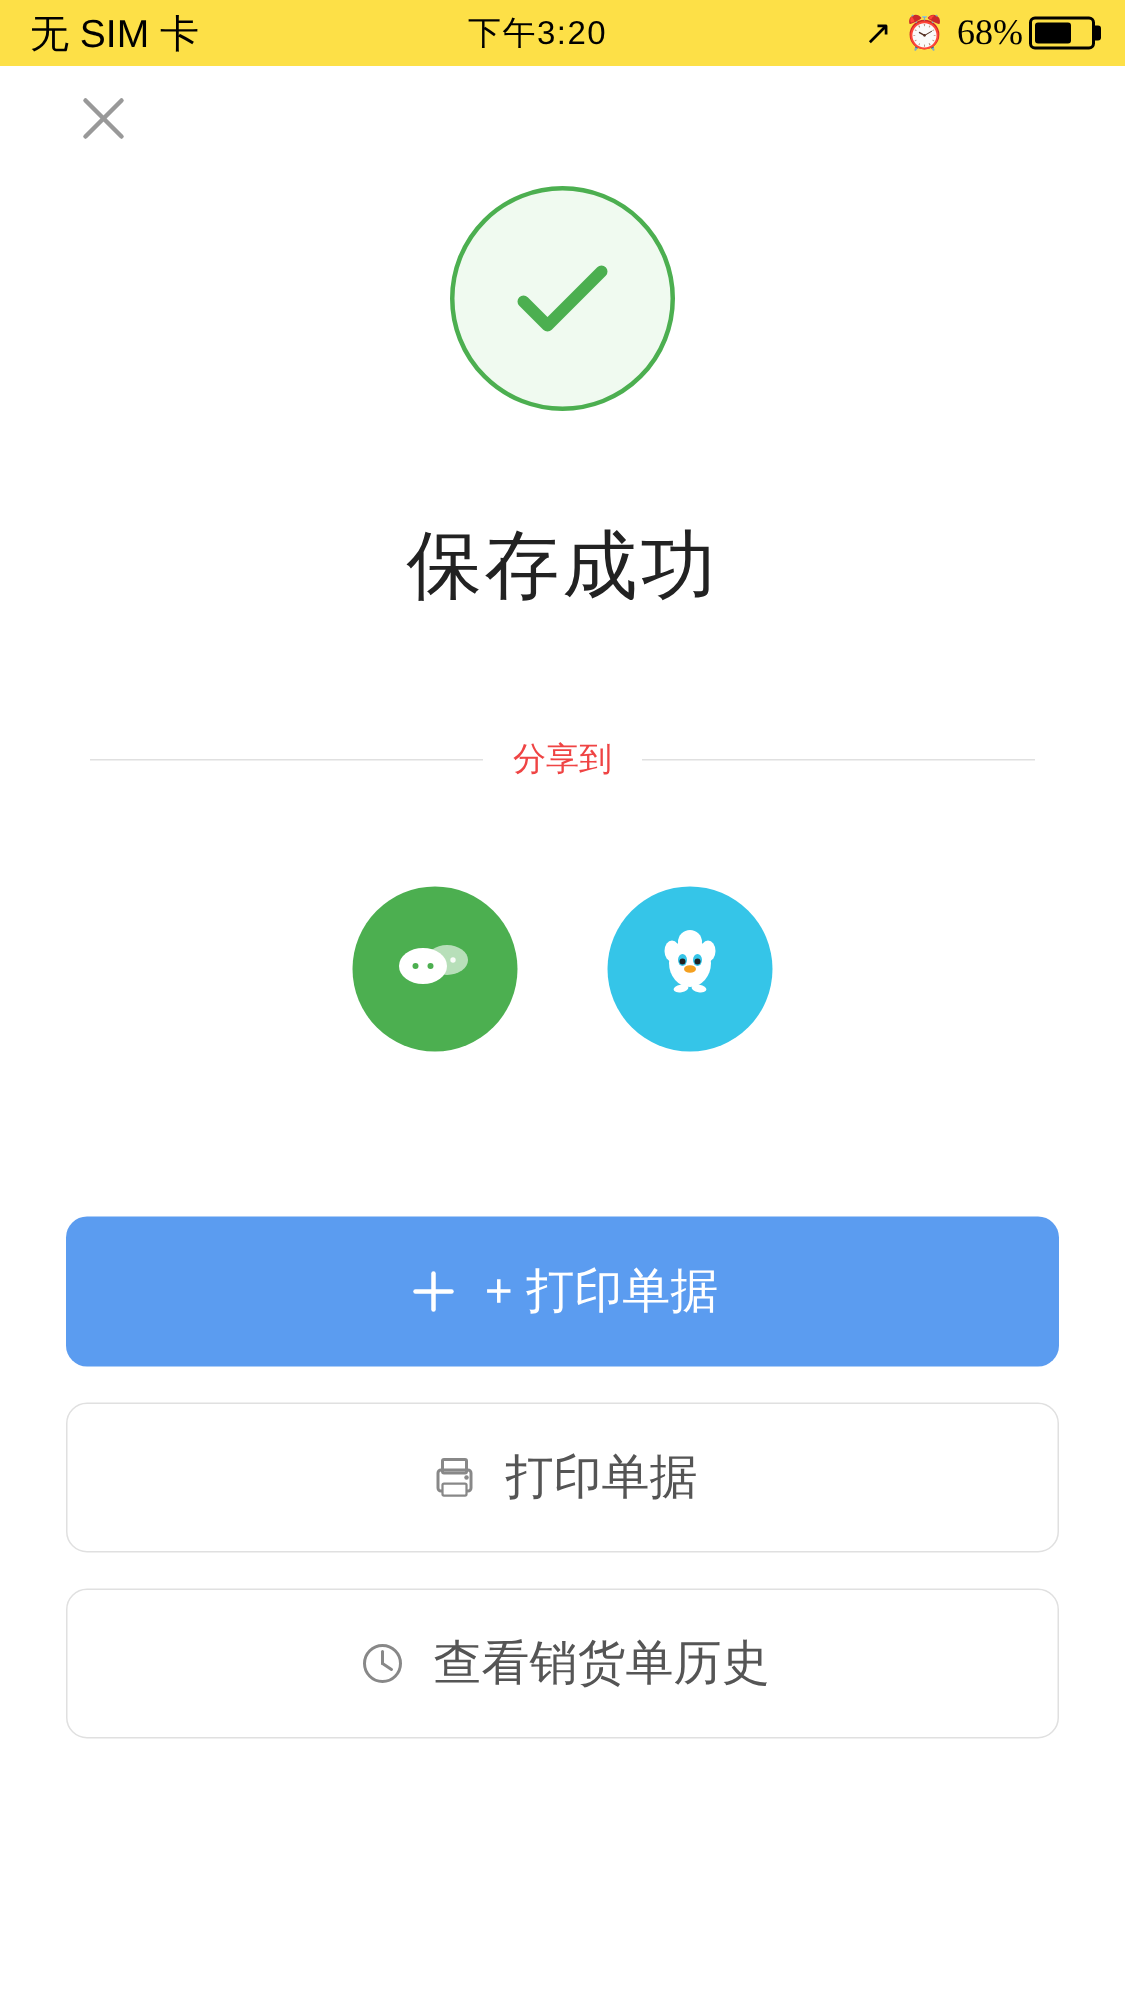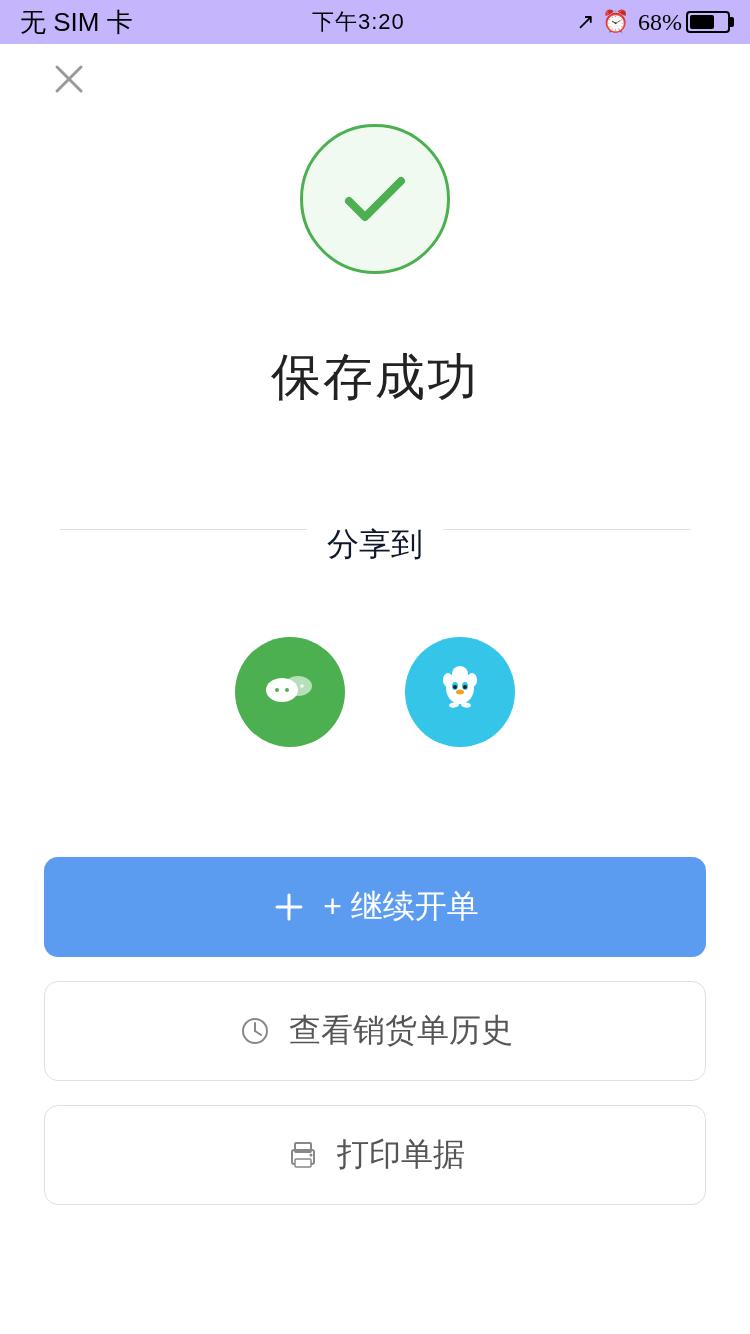--- a/index.html
+++ b/index.html
@@ -10,21 +10,21 @@
       min-height: 1334px;
       background: #fff;
       font-family: -apple-system, "PingFang SC", "Helvetica Neue", Arial, sans-serif;
       position: relative;
     }
 
     
     .status-bar {
       width: 100%;
       height: 44px;
-      background: #c4b5fd;
+      background: #fde047;
       display: flex;
       align-items: center;
       justify-content: space-between;
       padding: 0 20px;
     }
     .status-left {
       display: flex;
       align-items: center;
       gap: 8px;
       font-size: 26px;
@@ -137,24 +137,23 @@
       align-items: center;
       padding: 0 60px;
       margin-bottom: 40px;
     }
     .divider-line {
       flex: 1;
       height: 1px;
       background: #e0e0e0;
     }
     .divider-label {
-      font-size: 32px;
-      color: #0f172a;
+      font-size: 22px;
+      color: #ef4444;
       padding: 0 20px;
-      margin-top: 32px;
     }
 
     
     .share-icons {
       display: flex;
       gap: 60px;
       margin-bottom: 80px;
     }
     .share-btn {
       width: 110px;
@@ -305,36 +304,36 @@
     </div>
   </div>
 
   <div class="action-buttons">
 
     <button class="action-btn action-btn-primary">
       <svg viewBox="0 0 36 36" fill="none" xmlns="http://www.w3.org/2000/svg">
         <line x1="18" y1="6" x2="18" y2="30" stroke="white" stroke-width="3" stroke-linecap="round"></line>
         <line x1="6" y1="18" x2="30" y2="18" stroke="white" stroke-width="3" stroke-linecap="round"></line>
       </svg>
-      <span>+ 继续开单</span>
-    </button>
-
-    <button class="action-btn action-btn-secondary">
-      <svg viewBox="0 0 36 36" fill="none" xmlns="http://www.w3.org/2000/svg">
-        <circle cx="18" cy="18" r="12" stroke="#888" stroke-width="2"></circle>
-        <line x1="18" y1="10" x2="18" y2="18" stroke="#888" stroke-width="2" stroke-linecap="round"></line>
-        <line x1="18" y1="18" x2="24" y2="22" stroke="#888" stroke-width="2" stroke-linecap="round"></line>
-      </svg>
-      <span>查看销货单历史</span>
+      <span>+ 打印单据</span>
     </button>
 
     <button class="action-btn action-btn-secondary">
       <svg viewBox="0 0 36 36" fill="none" xmlns="http://www.w3.org/2000/svg">
         <rect x="7" y="13" width="22" height="14" rx="2" stroke="#888" stroke-width="2"></rect>
         <rect x="10" y="22" width="16" height="8" rx="1" fill="white" stroke="#888" stroke-width="1.5"></rect>
         <rect x="10" y="6" width="16" height="9" rx="1" stroke="#888" stroke-width="2"></rect>
         <circle cx="26" cy="18" r="1.5" fill="#888"></circle>
       </svg>
       <span>打印单据</span>
     </button>
+
+    <button class="action-btn action-btn-secondary">
+      <svg viewBox="0 0 36 36" fill="none" xmlns="http://www.w3.org/2000/svg">
+        <circle cx="18" cy="18" r="12" stroke="#888" stroke-width="2"></circle>
+        <line x1="18" y1="10" x2="18" y2="18" stroke="#888" stroke-width="2" stroke-linecap="round"></line>
+        <line x1="18" y1="18" x2="24" y2="22" stroke="#888" stroke-width="2" stroke-linecap="round"></line>
+      </svg>
+      <span>查看销货单历史</span>
+    </button>
   </div>
 
 </div>
 
 </body></html>

